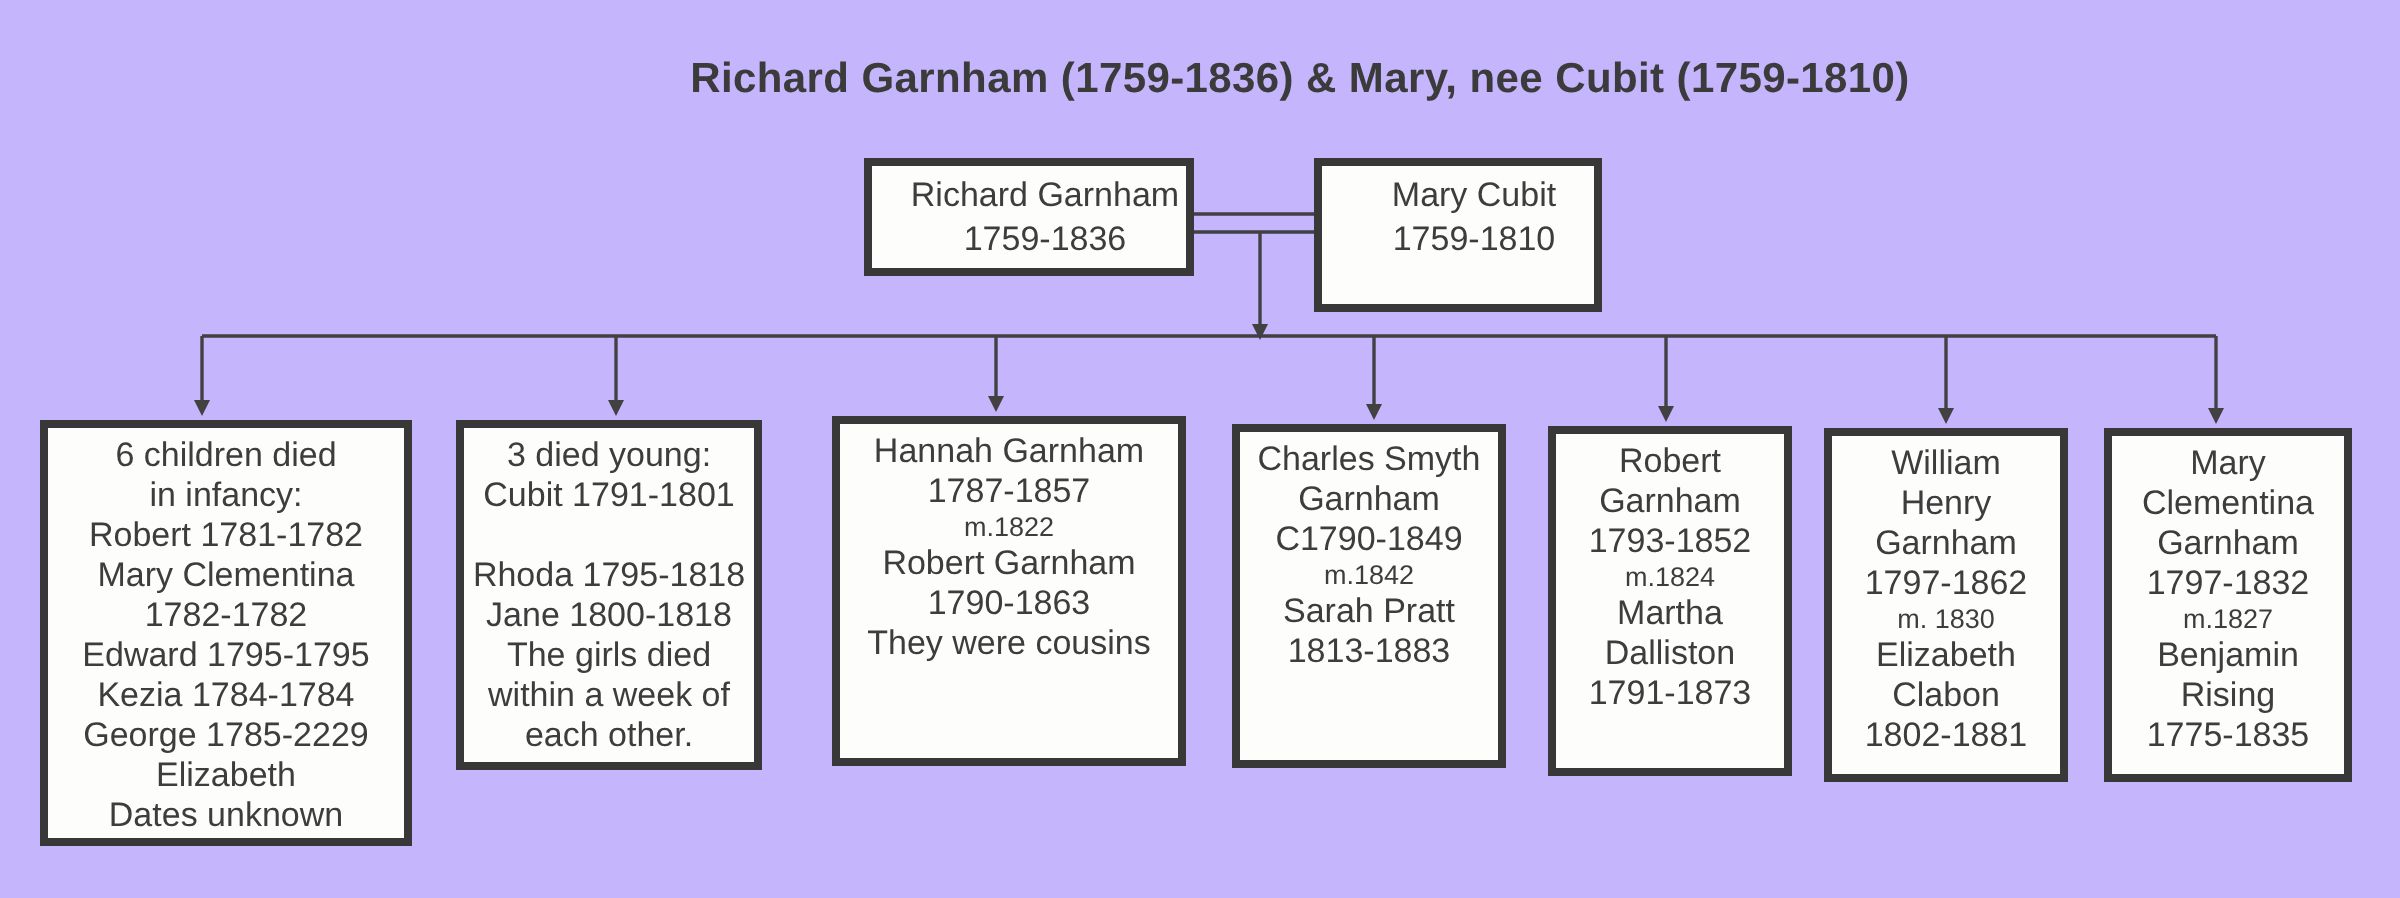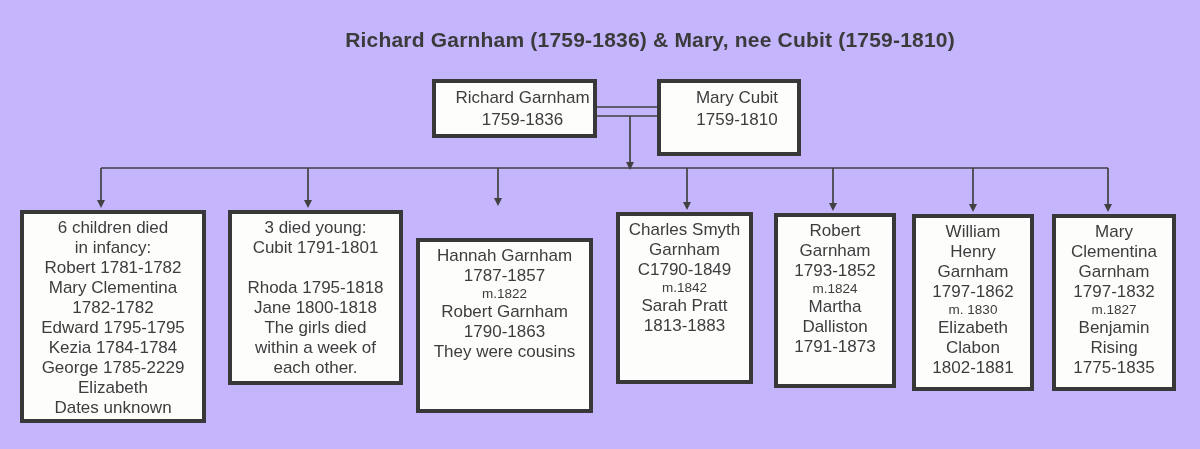--- a/index.html
+++ b/index.html
@@ -85,31 +85,31 @@
         <div class="line">in infancy:</div>
         <div class="line">Robert 1781-1782</div>
         <div class="line">Mary Clementina</div>
         <div class="line">1782-1782</div>
         <div class="line">Edward 1795-1795</div>
         <div class="line">Kezia 1784-1784</div>
         <div class="line">George 1785-2229</div>
         <div class="line">Elizabeth</div>
         <div class="line">Dates unknown</div>
       </div>
-      <div class="cbox" style="left: 228px; top: 210px; width: 175px; height: 175px;">
+      <div class="cbox" style="left: 228px; top: 210px; width: 153px; height: 175px;">
         <div class="line">3 died young:</div>
         <div class="line">Cubit 1791-1801</div>
         <div class="line">&nbsp;</div>
         <div class="line">Rhoda 1795-1818</div>
         <div class="line">Jane 1800-1818</div>
         <div class="line">The girls died</div>
         <div class="line">within a week of</div>
         <div class="line">each other.</div>
       </div>
-      <div class="cbox" style="left: 416px; top: 208px; width: 177px; height: 175px; margin-top: 30px;">
+      <div class="cbox" style="left: 416px; top: 208px; width: 177px; height: 175px;">
         <div class="line">Hannah Garnham</div>
         <div class="line">1787-1857</div>
         <div class="line small">m.1822</div>
         <div class="line">Robert Garnham</div>
         <div class="line">1790-1863</div>
         <div class="line">They were cousins</div>
       </div>
       <div class="cbox" style="left: 616px; top: 212px; width: 137px; height: 172px;">
         <div class="line">Charles Smyth</div>
         <div class="line">Garnham</div>

